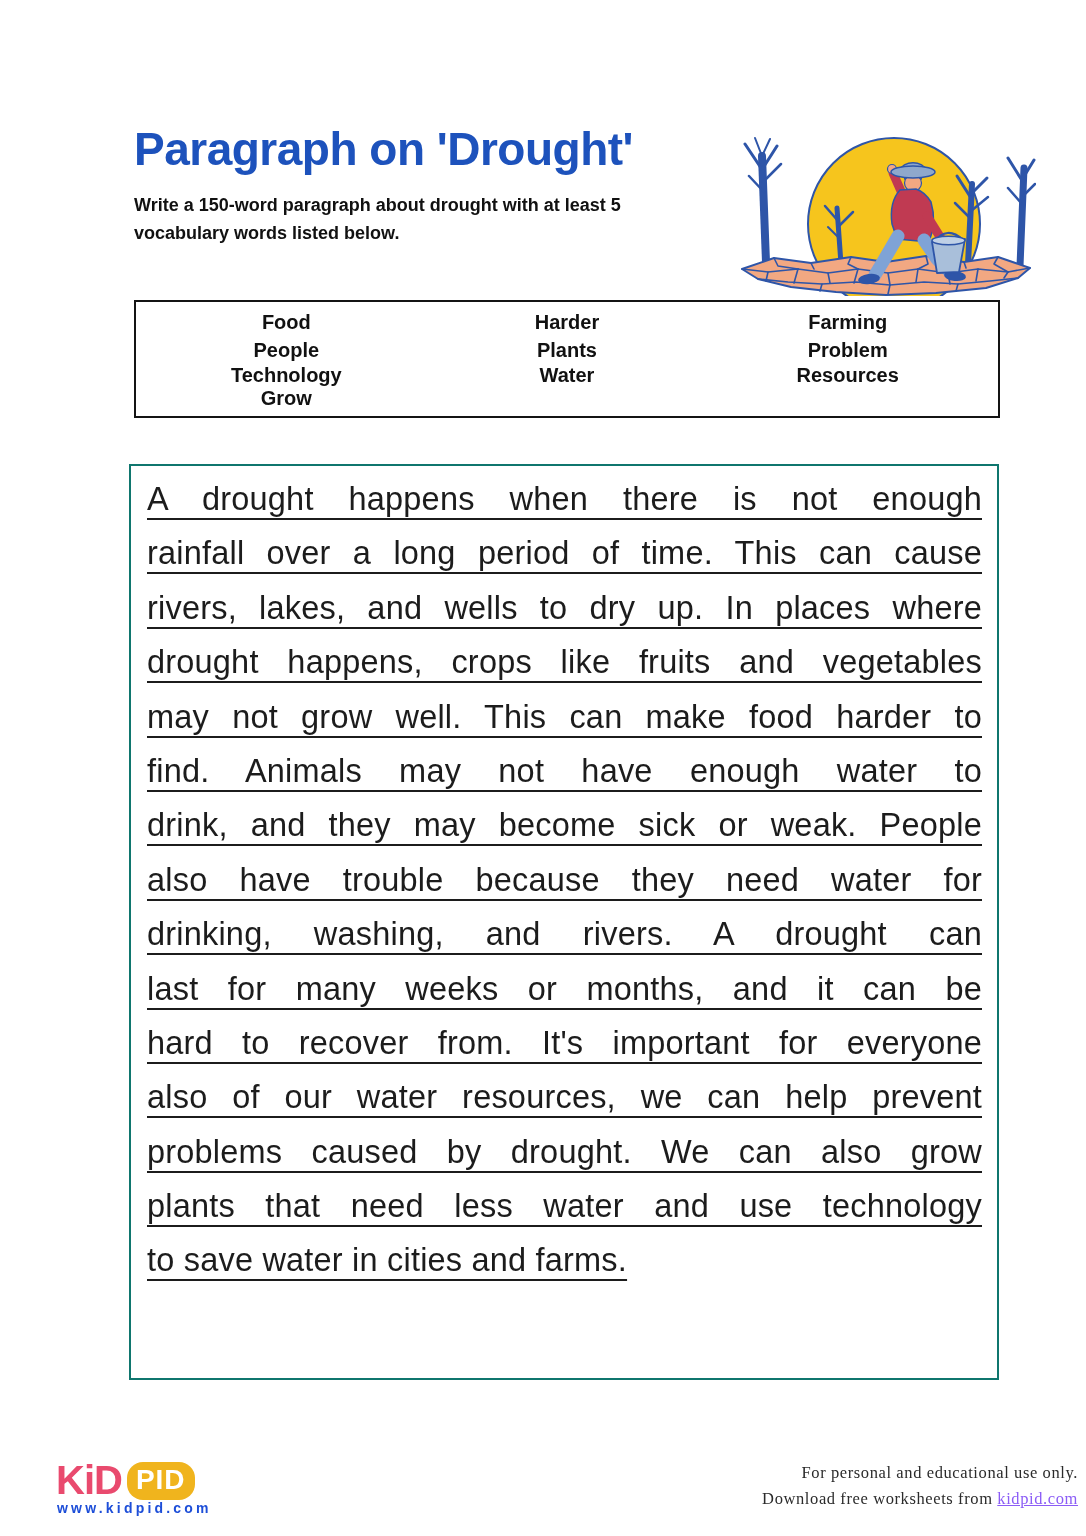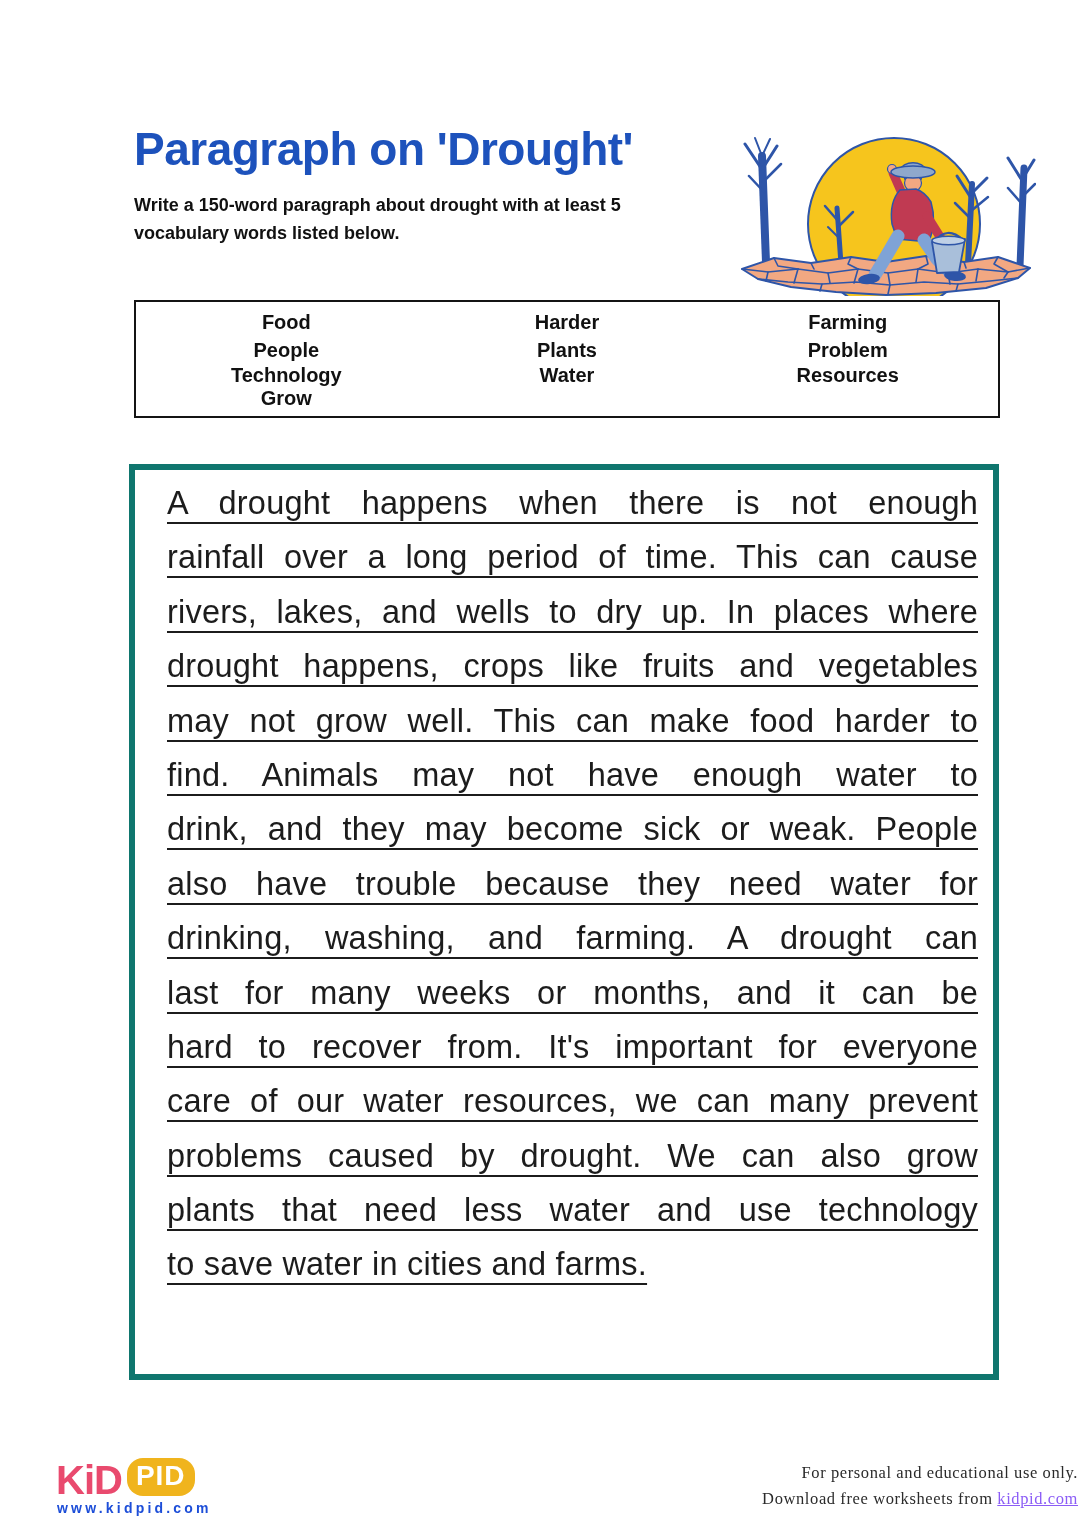--- a/index.html
+++ b/index.html
@@ -28,38 +28,38 @@
     position:absolute;left:110px;top:300px;width:866px;height:118px;
     border:2px solid #141414;box-sizing:border-box;
     display:grid;grid-template-columns:repeat(3,1fr);grid-template-rows:1fr 1fr;
     align-items:center;justify-items:center;
     padding:6px 10px;
   }
   .vocab-word{font-size:20px;font-weight:700;color:#111;}
   
   .para-box{
     position:absolute;left:105px;top:464px;width:870px;height:916px;
-    border:6px solid #0f766e;box-sizing:border-box;
-    padding:6px 15px 0 32px;
+    border:2px solid #0f766e;box-sizing:border-box;
+    padding:6px 15px 0 16px;
   }
   .pline{
     height:54.4px;line-height:54.4px;
     font-size:32.5px;font-weight:400;color:#1c1c1c;
     letter-spacing:0.2px;
     text-align:justify;text-align-last:justify;
     white-space:nowrap;overflow:visible;
   }
   .pline span{
     text-decoration:underline;
     text-decoration-thickness:2.4px;
     text-underline-offset:8px;
   }
   .pline.last{text-align-last:left;}
   
-  .logo{position:absolute;left:32px;top:1458px;display:flex;align-items:flex-start;gap:5px;}
+  .logo{position:absolute;left:32px;top:1458px;display:flex;align-items:center;gap:5px;}
   .logo-kid{
     font-size:40px;font-weight:800;letter-spacing:-1px;color:#e94a6e;
   }
   .logo-pid{
     background:#f0b41d;color:#ffffff;font-weight:800;font-size:28px;
     padding:2px 9px 4px 9px;border-radius:16px;letter-spacing:1px;
   }
   .logo-url{
     position:absolute;left:33px;top:1500px;
     font-size:14px;font-weight:600;letter-spacing:3.2px;color:#1d4ed8;
@@ -194,24 +194,24 @@
   <div class="para-box">
 
   <div class="pline"><span>A drought happens when there is not enough</span></div>
       <div class="pline"><span>rainfall over a long period of time. This can cause</span></div>
       <div class="pline"><span>rivers, lakes, and wells to dry up. In places where</span></div>
       <div class="pline"><span>drought happens, crops like fruits and vegetables</span></div>
       <div class="pline"><span>may not grow well. This can make food harder to</span></div>
       <div class="pline"><span>find. Animals may not have enough water to</span></div>
       <div class="pline"><span>drink, and they may become sick or weak. People</span></div>
       <div class="pline"><span>also have trouble because they need water for</span></div>
-      <div class="pline"><span>drinking, washing, and farming. A drought can</span></div>
+      <div class="pline"><span>drinking, washing, and rivers. A drought can</span></div>
       <div class="pline"><span>last for many weeks or months, and it can be</span></div>
       <div class="pline"><span>hard to recover from. It's important for everyone</span></div>
-      <div class="pline"><span>care of our water resources, we can many prevent</span></div>
+      <div class="pline"><span>also of our water resources, we can help prevent</span></div>
       <div class="pline"><span>problems caused by drought. We can also grow</span></div>
       <div class="pline"><span>plants that need less water and use technology</span></div>
       <div class="pline last"><span>to save water in cities and farms.</span></div>
     </div>
 
   <div class="logo">
     <span class="logo-kid">KiD</span>
     <span class="logo-pid">PID</span>
   </div>
   <div class="logo-url">www.kidpid.com</div>

